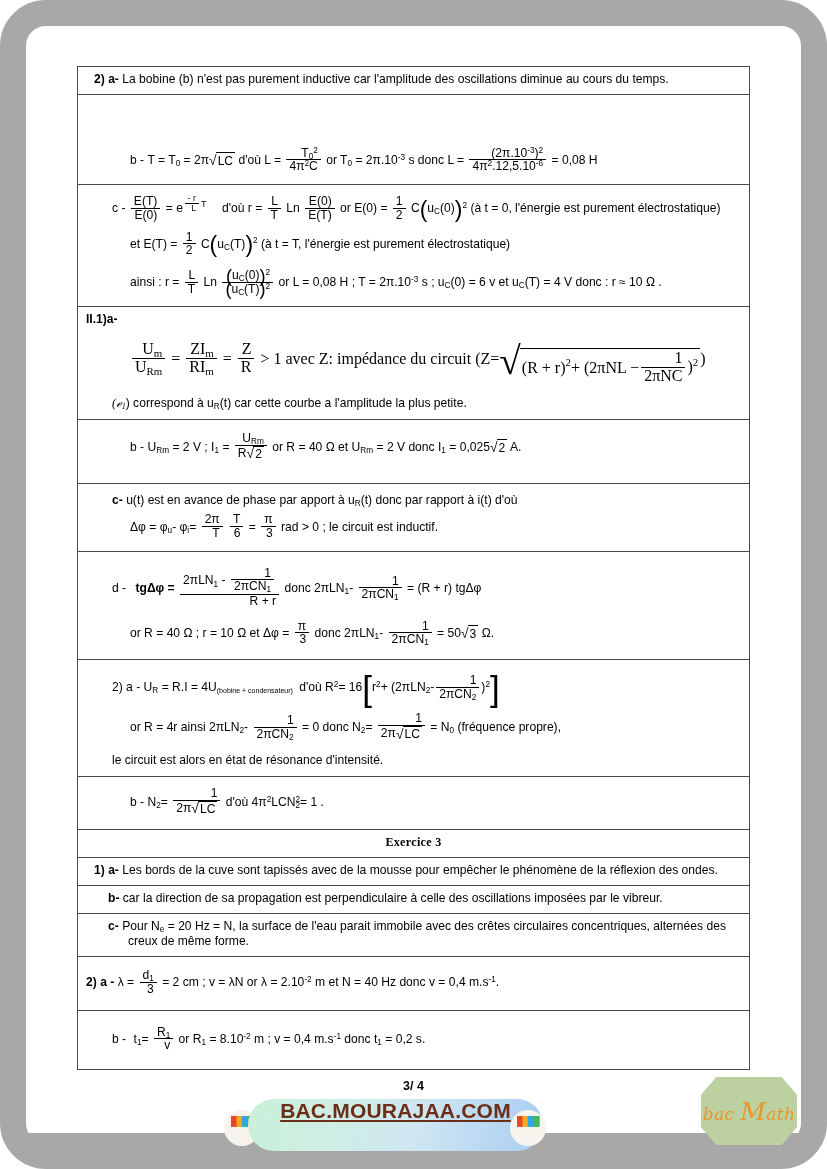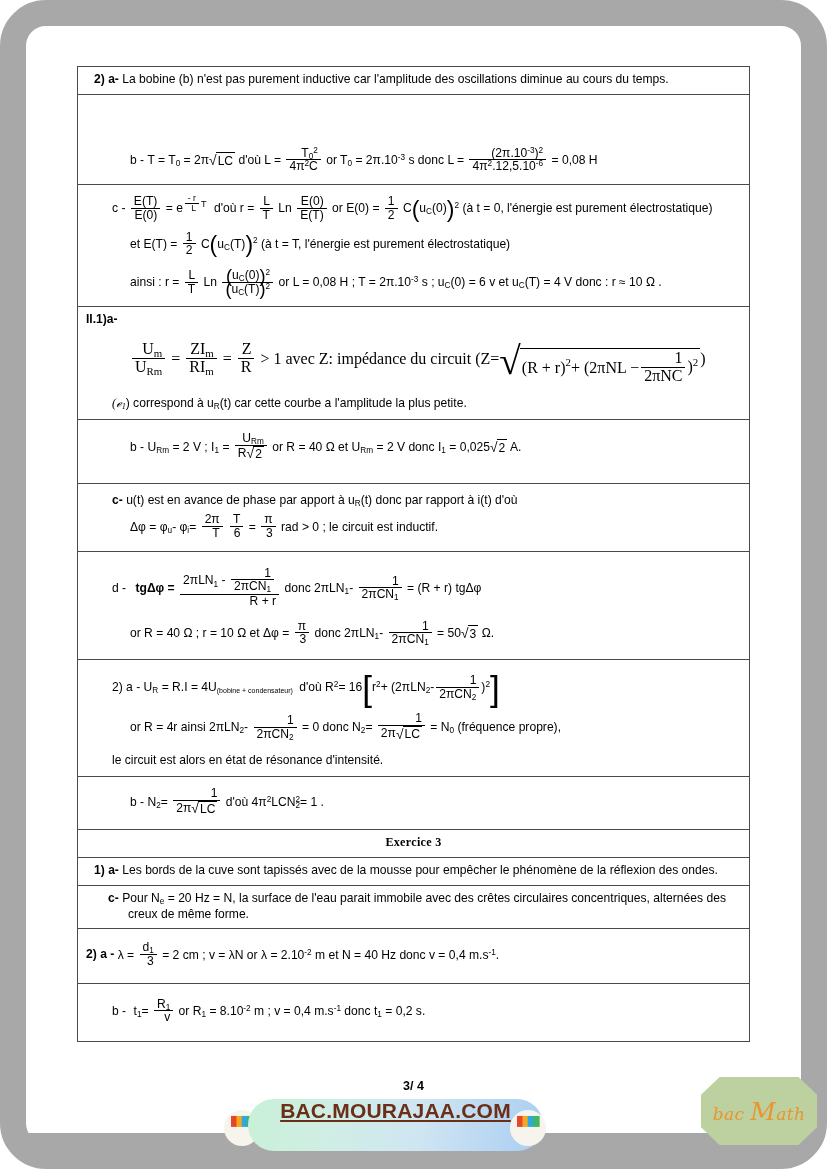--- a/index.html
+++ b/index.html
@@ -150,21 +150,21 @@
     width:775px;height:10px;
     background:#a8a8a8;
     border-bottom-left-radius:20px;
     border-bottom-right-radius:20px;
   }
 
   
   #bacmath-logo{
     position:absolute;
     left:701px;top:1077px;
-    width:116px;height:68px;
+    width:96px;height:68px;
     background:#bdd1a0;
     clip-path:polygon(16% 0,84% 0,100% 26%,100% 74%,84% 100%,16% 100%,0 74%,0 26%);
     display:flex;align-items:center;justify-content:center;
   }
   #bacmath-logo .txt{
     font-family:"DejaVu Serif", serif;
     font-style:italic;
     font-size:17px;
     color:#e8962d;
     letter-spacing:.4px;
@@ -218,21 +218,21 @@
 
   <tr>
     <td>
       <div class="indent1" style="padding-top:6px;">
         <span class="m">c -</span>
         <span class="frac">
           <span class="num">E(T)</span>
           <span class="den">E(0)</span>
         </span>
         <span class="m">= e</span><span class="m" style="font-size:.75em;position:relative;top:-.55em;"><span class="frac" style="font-size:.95em;"><span class="num">- r</span><span class="den">L</span></span><span>T</span></span>
-        <span class="m" style="margin-left:4px;">d'où r =</span>
+        <span class="m" style="margin-left:12px;">d'où r =</span>
         <span class="frac">
           <span class="num">L</span>
           <span class="den">T</span>
         </span>
         <span class="m">Ln</span>
         <span class="frac">
           <span class="num">E(0)</span>
           <span class="den">E(T)</span>
         </span>
         <span class="m">or E(0) =</span>
@@ -425,20 +425,28 @@
   <tr>
     <td>
       <span class="hang" style="display:block;">
         <b>1)</b>
         <b>a-</b>
         <span>Les bords de la cuve sont tapissés avec de la mousse pour empêcher le phénomène de la réflexion des ondes.</span>
       </span>
     </td>
   </tr>
 
+  <tr>
+    <td>
+      <span class="hang" style="display:block;padding-left:42px;text-indent:-20px;">
+        <b>b-</b>
+        <span>car la direction de sa propagation est perpendiculaire à celle des oscillations imposées par le vibreur.</span>
+      </span>
+    </td>
+  </tr>
 
   <tr>
     <td>
       <span class="hang" style="display:block;padding-left:42px;text-indent:-20px;">
         <b>c-</b>
         <span>Pour N</span><sub>e</sub><span> = 20 Hz = N, la surface de l'eau parait immobile avec des crêtes circulaires concentriques, alternées des creux de même forme.</span>
       </span>
     </td>
   </tr>
 

